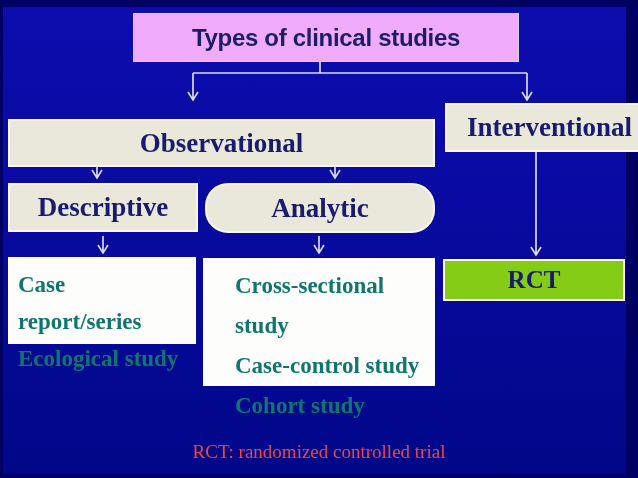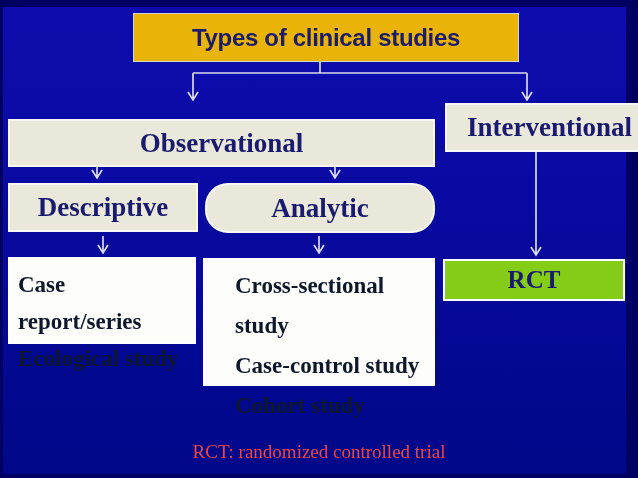--- a/index.html
+++ b/index.html
@@ -19,33 +19,33 @@
     position:absolute;
     display:flex;align-items:center;justify-content:center;
     box-sizing:border-box;
     color:#1a1a6e;
     font-weight:bold;
   }
   .cream{background:#e9e8da;border:2px solid #f7f7ef;}
   .white{background:#84cc16;border:2px solid #ffffff;}
   .title-box{
     left:133px;top:13px;width:386px;height:49px;
-    background:#eab308;border:1px solid #d6d6ca;
+    background:#f0abfc;border:1px solid #d6d6ca;
     font-family:"Liberation Sans", sans-serif;
     font-size:24px;letter-spacing:-0.3px;color:#1c1c6a;
   }
   .obs-box{left:8px;top:105px;width:427px;height:48px;font-size:27px;margin-top:14px;}
   .int-box{left:445px;top:103px;width:209px;height:49px;font-size:27px;}
   .desc-box{left:8px;top:183px;width:190px;height:49px;font-size:27px;}
   .ana-box{left:205px;top:183px;width:230px;height:50px;font-size:27px;border-radius:23px;}
   .rct-box{left:443px;top:259px;width:182px;height:42px;font-size:25px;}
   .list-box{
     position:absolute;box-sizing:border-box;
     background:#fdfdfc;border:2px solid #ffffff;
-    color:#0f172a;font-weight:bold;
+    color:#0f766e;font-weight:bold;
   }
   .case-box{left:8px;top:257px;width:188px;height:87px;padding:7px 4px 0 8px;font-size:23px;}
   .case-box .line{line-height:37px;}
   .cross-box{left:203px;top:258px;width:232px;height:128px;padding:6px 0 0 30px;font-size:23px;}
   .cross-box .line{line-height:40px;}
   .footnote{
     position:absolute;left:0;top:441px;width:638px;
     text-align:center;
     color:#ef4444;font-size:19px;font-weight:normal;
     font-family:"Liberation Serif", serif;

